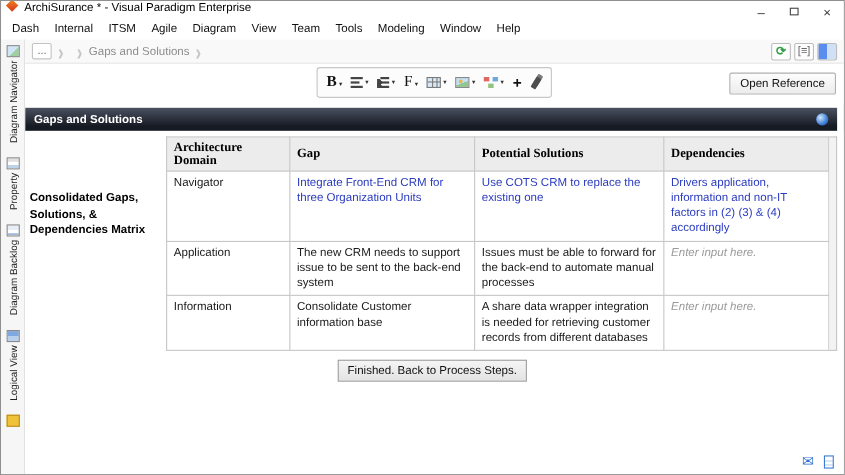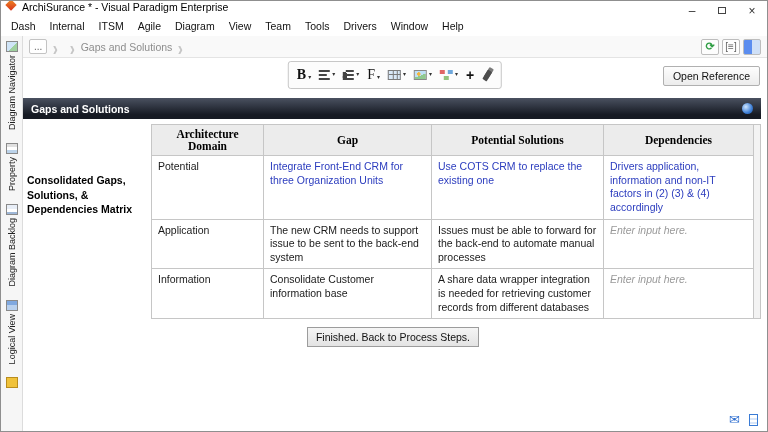--- a/index.html
+++ b/index.html
@@ -79,21 +79,21 @@
   
   .panelbar { height:21px; flex:none; margin:3px 6px 0 0; background:linear-gradient(#4a5160,#161a23 80%); color:#fff; display:flex; align-items:center; padding:0 8px; font-size:10.5px; font-weight:bold; }
   .panel-icon { margin-left:auto; width:11px; height:11px; border-radius:50%; background:radial-gradient(circle at 35% 35%,#cfe6ff,#3e7fd6 60%,#1b4f9e); }
 
   
   .content { flex:1; padding:5px 6px 0 4px; background:#fff; }
   .matrix-row { display:flex; gap:6px; }
   .matrix-label { width:118px; flex:none; font-size:10.5px; font-weight:bold; color:#000; line-height:1.4; padding-top:2px;margin-top:47px; }
   .grid-wrap { flex:1; display:flex; align-items:stretch; }
   table.matrix { border-collapse:collapse; table-layout:fixed; width:100%; }
-  .matrix th { font-family:"Liberation Serif", serif; font-size:11.5px; font-weight:bold; color:#000; text-align:center; background:#ececec; border:1px solid #c6c6c6; padding:3px 6px; height:21px; }
+  .matrix th { font-family:"Liberation Serif", serif; font-size:11.5px; font-weight:bold; color:#000; text-align:left; background:#ececec; border:1px solid #c6c6c6; padding:3px 6px; height:21px; }
   .matrix td { font-size:10.5px; border:1px solid #c6c6c6; padding:4px 6px; vertical-align:top; color:#1a1a1a; line-height:1.3; }
   .r0 td { height:40px; } .r1 td { height:36px; } .r2 td { height:48px; } .r3 td { height:50px; }
   td.blue { color:#2b3cbe; }
   td.ph { color:#9a9a9a; font-style:italic; }
   .vscroll { width:7px; flex:none; border:1px solid #c6c6c6; border-left:none; background:#f3f3f3; }
 
   .footer-row { display:flex; justify-content:center; margin-top:8px; padding-right:2px; }
   .finish-btn { font-size:10.5px; color:#111; padding:3px 8px; background:linear-gradient(#f5f5f5,#e3e3e3); border:1px solid #9c9c9c; font-family:"Liberation Sans",sans-serif; }
 
   
@@ -120,21 +120,21 @@
 
   <div class="menubar">
     <span class="menu-item">Dash</span>
     <span class="menu-item">Internal</span>
     <span class="menu-item">ITSM</span>
     <span class="menu-item">Agile</span>
     <span class="menu-item">Diagram</span>
     <span class="menu-item">View</span>
     <span class="menu-item">Team</span>
     <span class="menu-item">Tools</span>
-    <span class="menu-item">Drivers</span>
+    <span class="menu-item">Modeling</span>
     <span class="menu-item">Window</span>
     <span class="menu-item">Help</span>
   </div>
 
   <div class="body-row">
 
     <div class="tabstrip">
       <div class="vtab">
         <span class="tab-icon ti-dn"></span>
         <span class="vlabel">Diagram Navigator</span>
@@ -228,21 +228,21 @@
               <thead>
                 <tr>
                   <th>Architecture Domain</th>
                   <th>Gap</th>
                   <th>Potential Solutions</th>
                   <th>Dependencies</th>
                 </tr>
               </thead>
               <tbody>
                 <tr class="r0">
-                  <td>Potential</td>
+                  <td>Navigator</td>
                   <td class="blue">Integrate Front-End CRM for three Organization Units</td>
                   <td class="blue">Use COTS CRM to replace the existing one</td>
                   <td class="blue">Drivers application, information and non-IT factors in (2) (3) &amp; (4) accordingly</td>
                 </tr>
                 <tr class="r1">
                   <td>Application</td>
                   <td>The new CRM needs to support issue to be sent to the back-end system</td>
                   <td>Issues must be able to forward for the back-end to automate manual processes</td>
                   <td class="ph">Enter input here.</td>
                 </tr>

